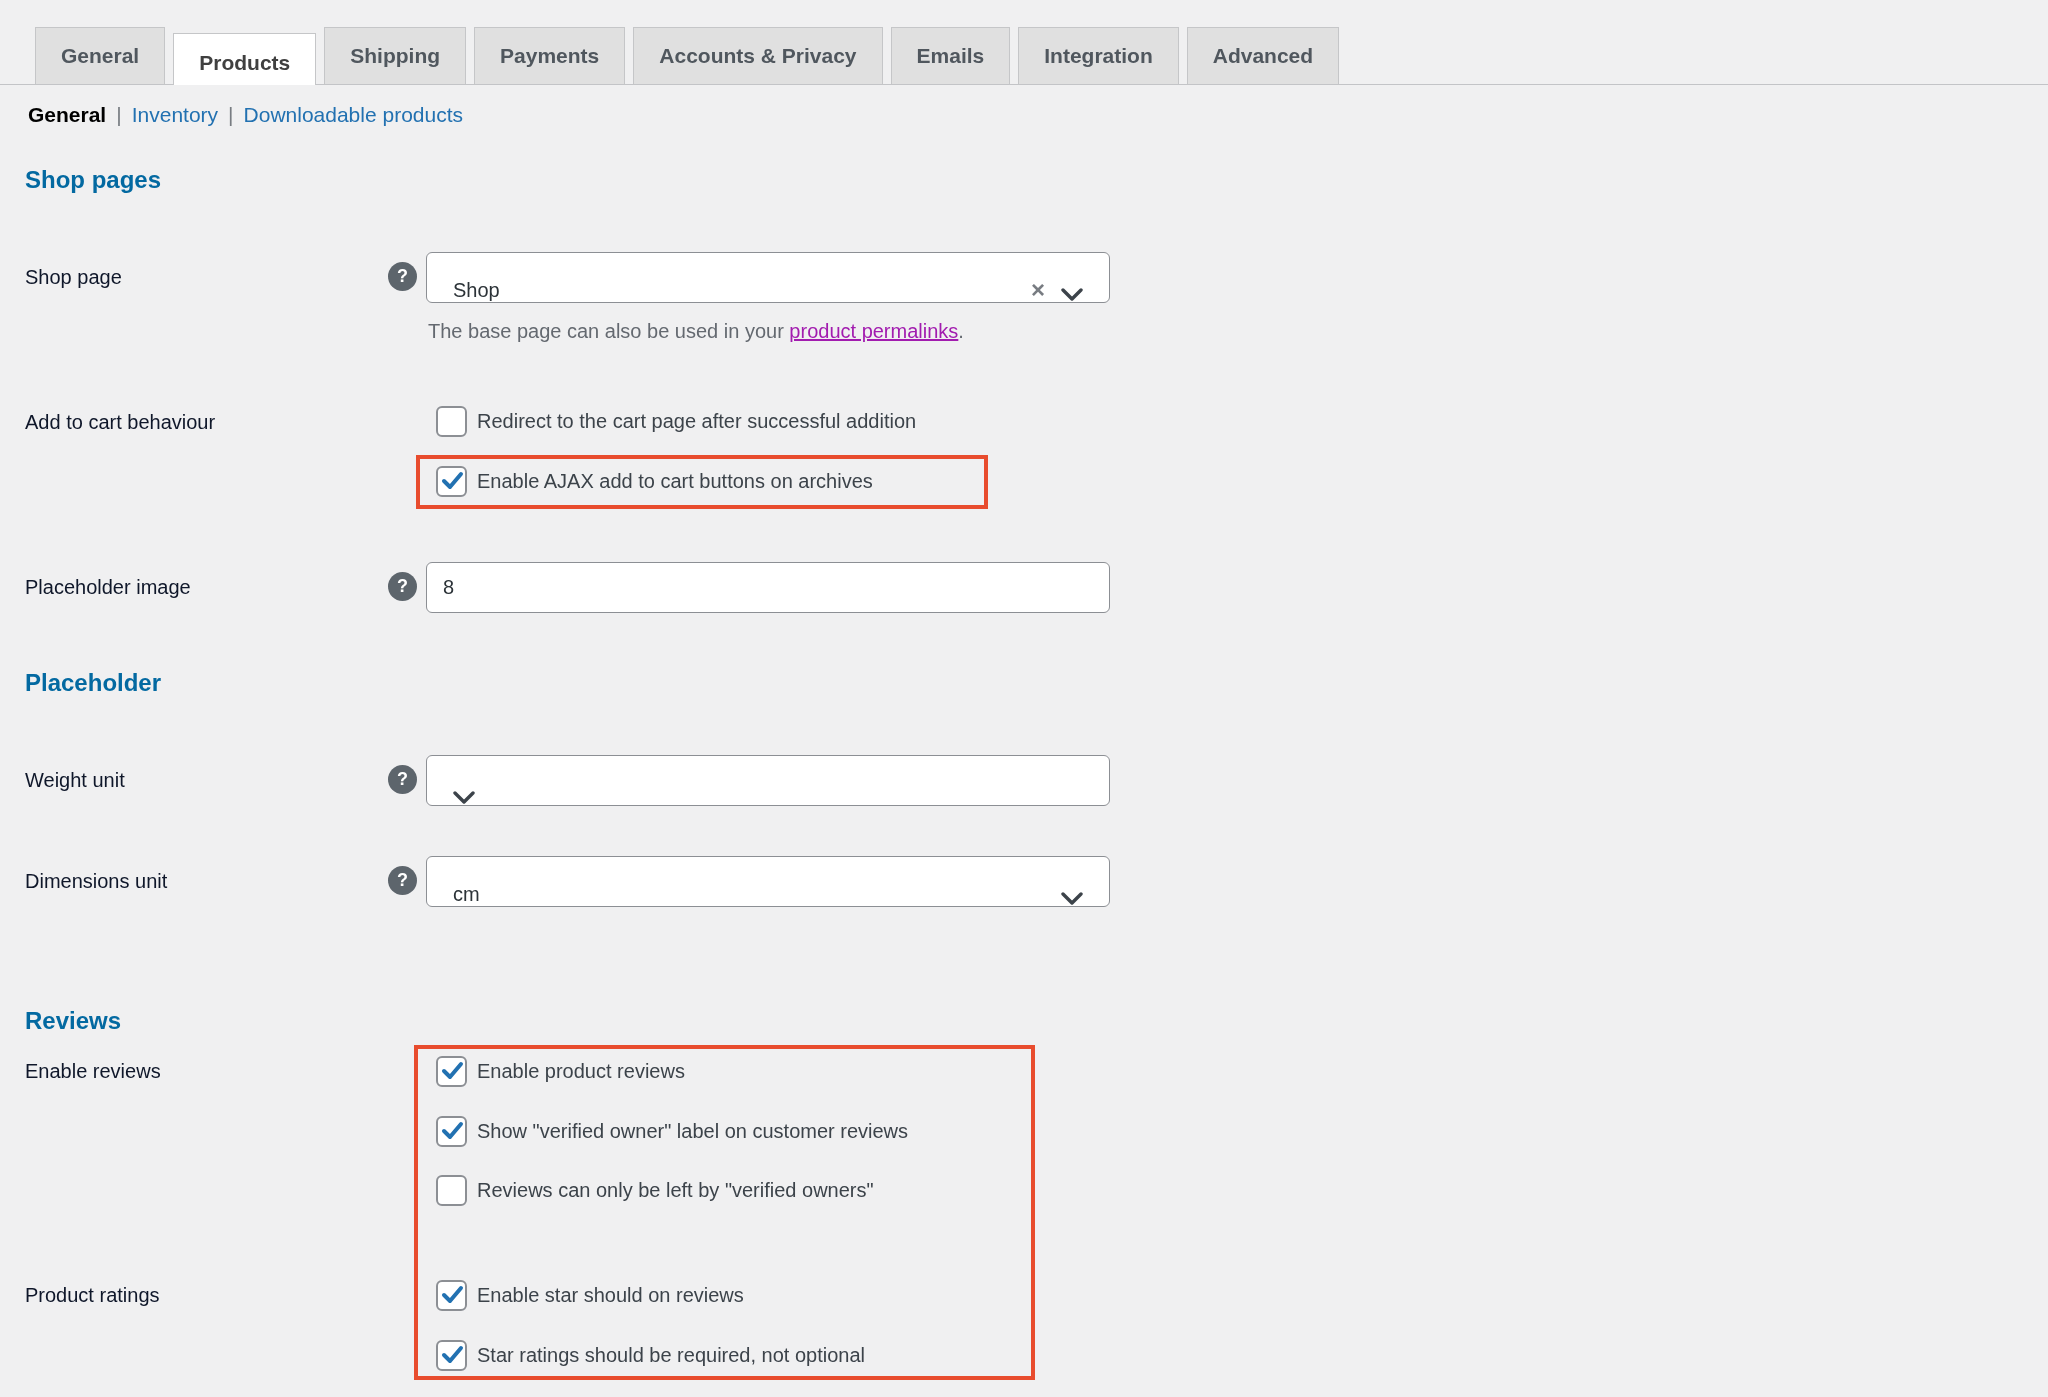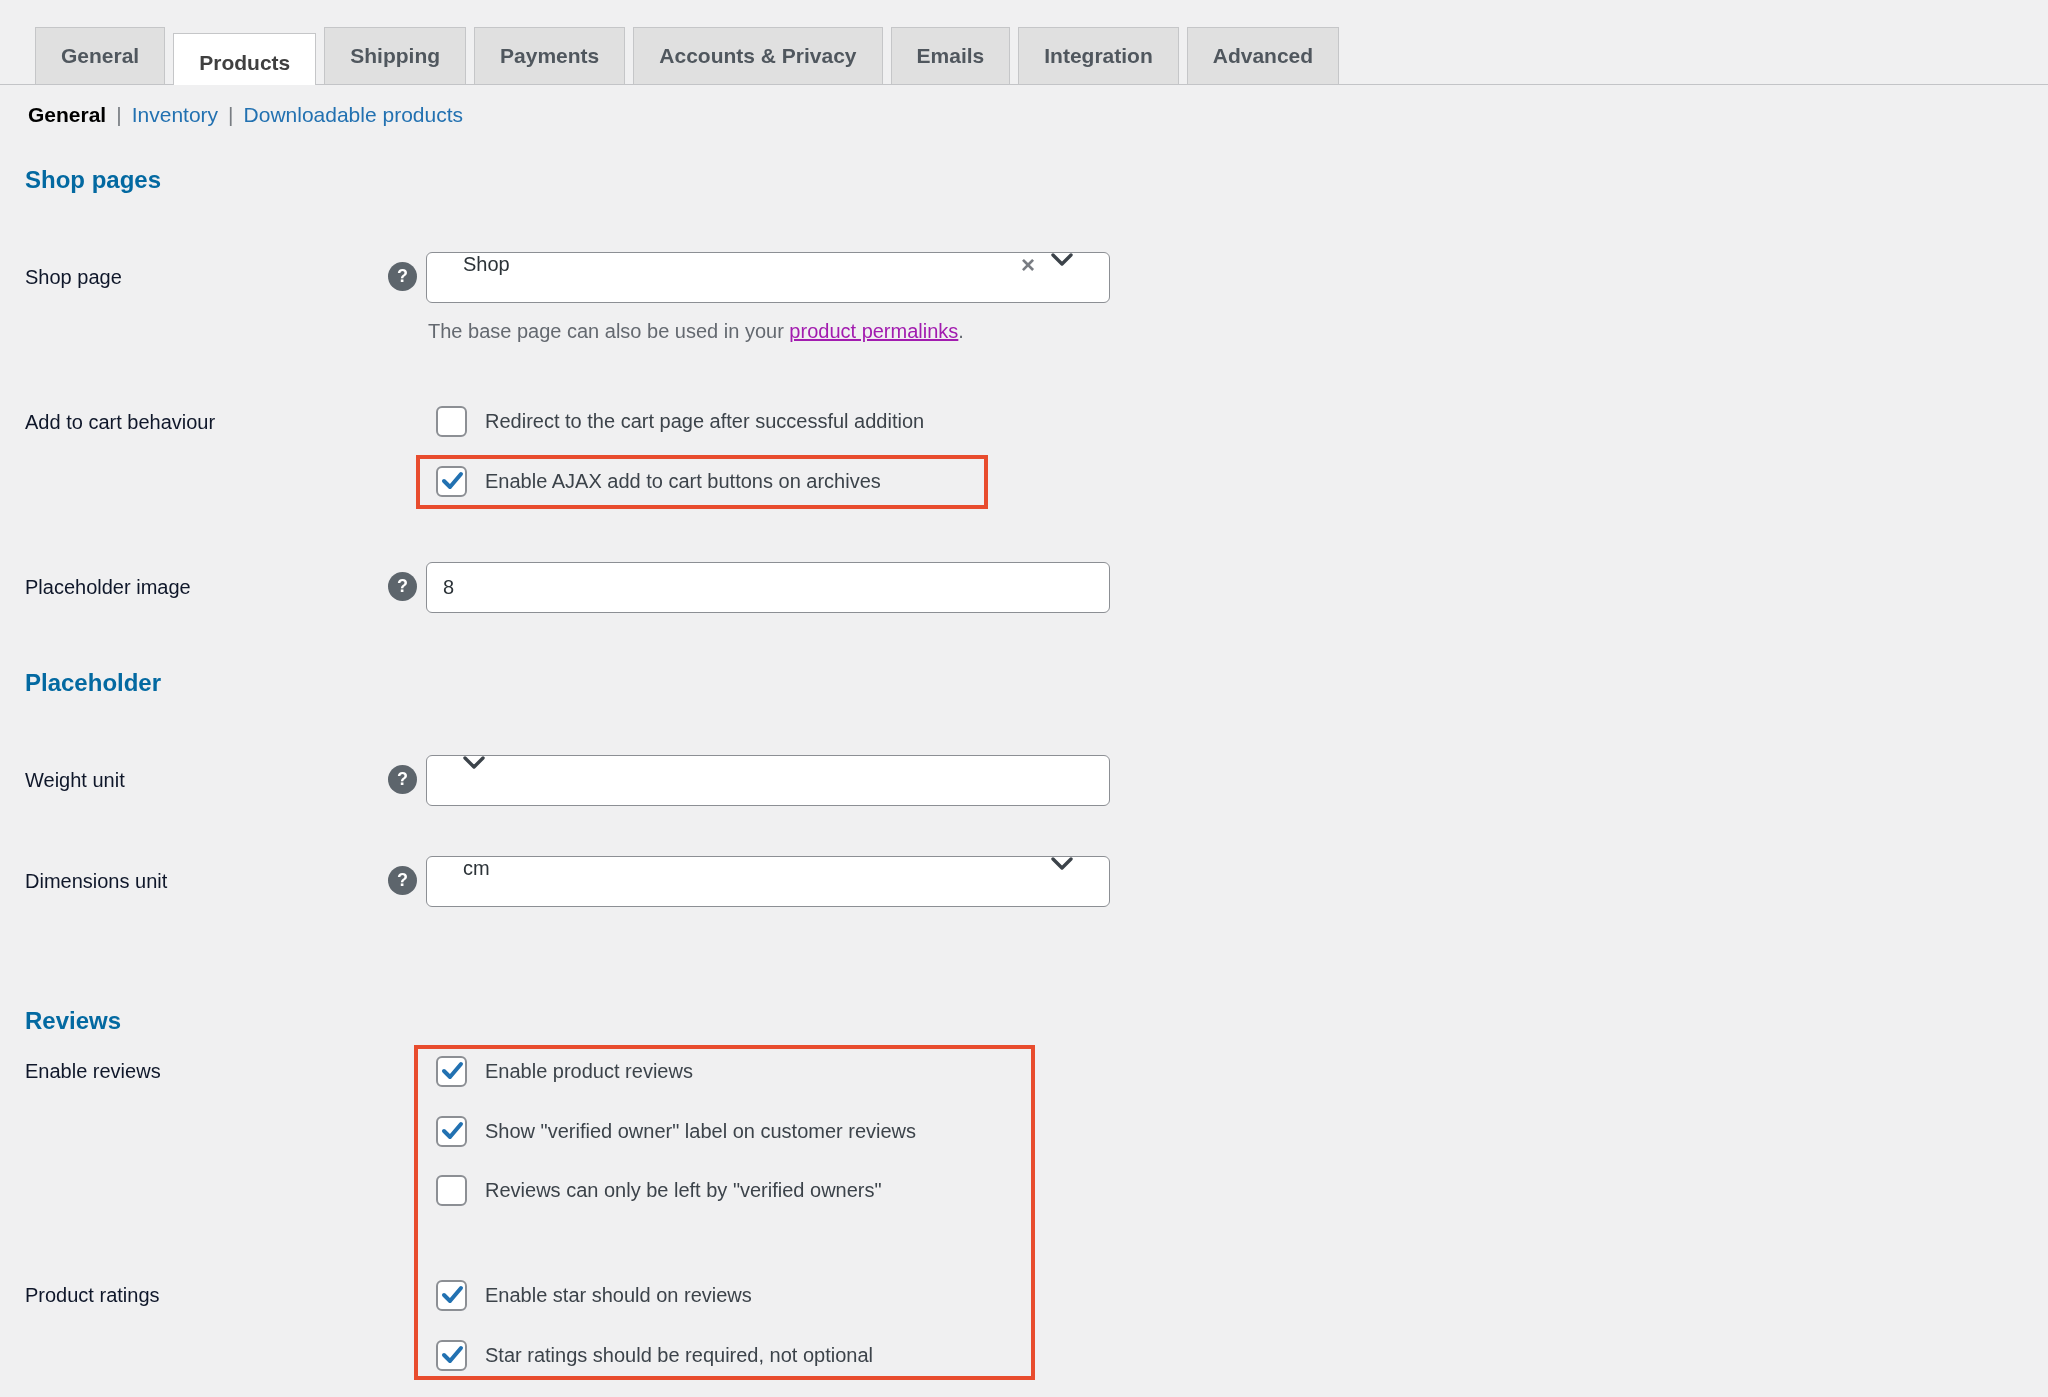--- a/index.html
+++ b/index.html
@@ -98,22 +98,22 @@
     width: 684px;
     height: 51px;
     background: #ffffff;
     border: 1px solid #8c8f94;
     border-radius: 6px;
     font-size: 20px;
     color: #2c3338;
   }
   .select-box {
     display: flex;
-    align-items: flex-start;
-    padding: 0 36px;
+    align-items: flex-end;
+    padding: 0 26px;
     cursor: pointer;
   }
   .select-box .value { flex: 1; }
   .select-box .clear-x {
     color: #787c82;
     font-size: 24px;
     font-weight: bold;
     margin-right: 16px;
     cursor: pointer;
     line-height: 1;
@@ -148,21 +148,21 @@
     border: 2px solid #8c8f94;
     border-radius: 6px;
     display: flex;
     align-items: center;
     justify-content: center;
     cursor: pointer;
   }
   .checkbox svg { display: none; width: 26px; height: 26px; margin-top: -3px; }
   .checkbox.checked svg { display: block; }
   .cb-label {
-    margin-left: 18px;
+    margin-left: 10px;
     font-size: 20px;
     color: #3c434a;
     cursor: pointer;
     white-space: nowrap;
   }
 
   
   .highlight-box {
     position: absolute;
     border: 4px solid #e84c2e;

